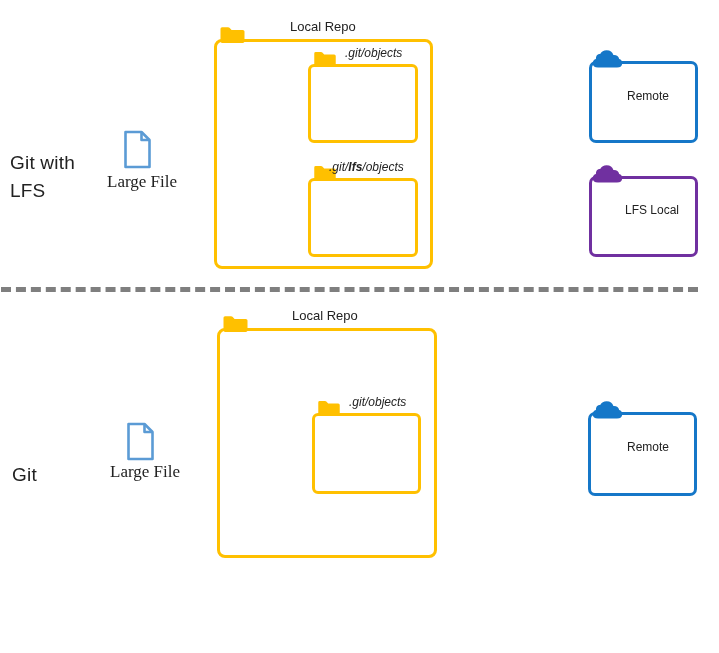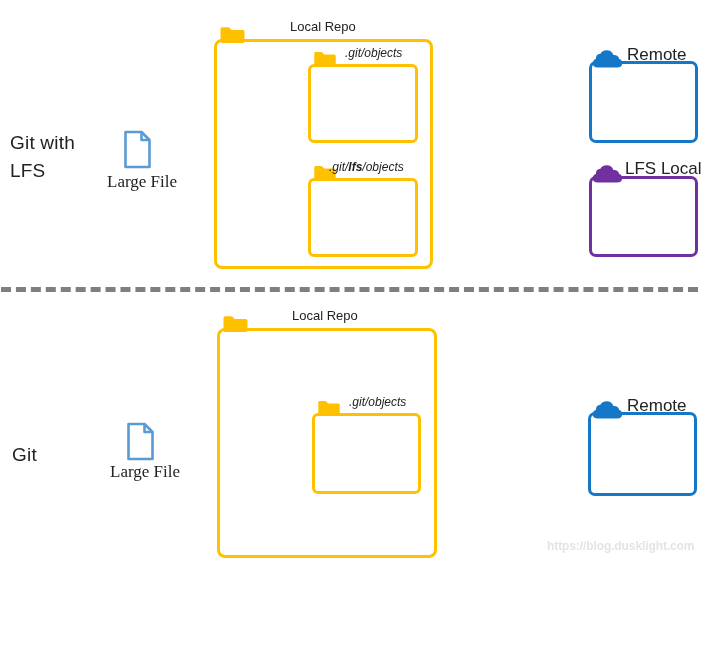--- a/index.html
+++ b/index.html
@@ -20,38 +20,39 @@
     height: 653px;
     background: #ffffff;
     overflow: hidden;
   }
   .abs { position: absolute; }
   .section-title {
     font-size: 19px;
     line-height: 28px;
     color: var(--text-dark);
     letter-spacing: 0.2px;
+    margin-top: 20px;
   }
   .box {
     position: absolute;
     background: #ffffff;
     border-radius: 8px;
   }
   .box.yellow { border: 3px solid var(--folder-yellow); }
   .box.blue   { border: 3px solid var(--remote-blue); }
   .box.purple { border: 3px solid var(--lfs-purple); }
   .box.small  { border-radius: 6px; }
   .lbl {
     position: absolute;
     white-space: nowrap;
     color: var(--text-dark);
   }
   .lbl-repo   { font-size: 13px; margin-left: 39px; }
   .lbl-inner  { font-size: 12px; font-style: italic; }
-  .lbl-server { font-size: 17px; }
+  .lbl-server { font-size: 12px; margin-top: 44px; }
   .lbl-file   { font-size: 17px; text-align: center; font-family: Liberation Serif, serif; }
   .bold { font-weight: 700; }
   .icon { position: absolute; display: block; }
   .icon.yellow-fill { color: var(--folder-yellow); }
   .icon.blue-fill   { color: var(--remote-blue); }
   .icon.purple-fill { color: var(--lfs-purple); }
   .icon.doc { color: var(--file-blue); }
   .divider {
     position: absolute;
     left: 1px;
@@ -135,15 +136,14 @@
     <path d="M1 16.3 V3.8 Q1 2.2 2.6 2.2 L8.6 2.2 Q9.4 2.2 10 2.8 L12.1 4.9 L23.3 4.9 Q25 4.9 25 6.6 V16.3 Q25 18 23.3 18 L2.7 18 Q1 18 1 16.3 Z" fill="currentColor"></path>
   </svg>
   <div class="lbl lbl-inner" style="left:349px; top:395px;">.git/objects</div>
 
   <div class="box blue" style="left:588px; top:412px; width:109px; height:84px; border-radius:7px;"></div>
   <svg class="icon blue-fill" style="left:590px; top:400px;" width="35" height="19" viewBox="0 0 35 19">
     <path d="M8 18.6 Q2.8 18.6 2.8 14.2 Q2.8 10.9 5.9 10 Q5.6 5.3 10.4 4.7 Q12.1 1.2 16.6 1.2 Q22 1.2 23.4 6 Q28.2 5.7 29.2 9.9 Q32.2 10.7 32.2 14 Q32.2 18.6 27 18.6 Z" fill="currentColor"></path>
   </svg>
   <div class="lbl lbl-server" style="left:627px; top:396px;">Remote</div>
 
-  <div class="watermark">https://blog.dusklight.com</div>
 
 </div>
 
 </body></html>

